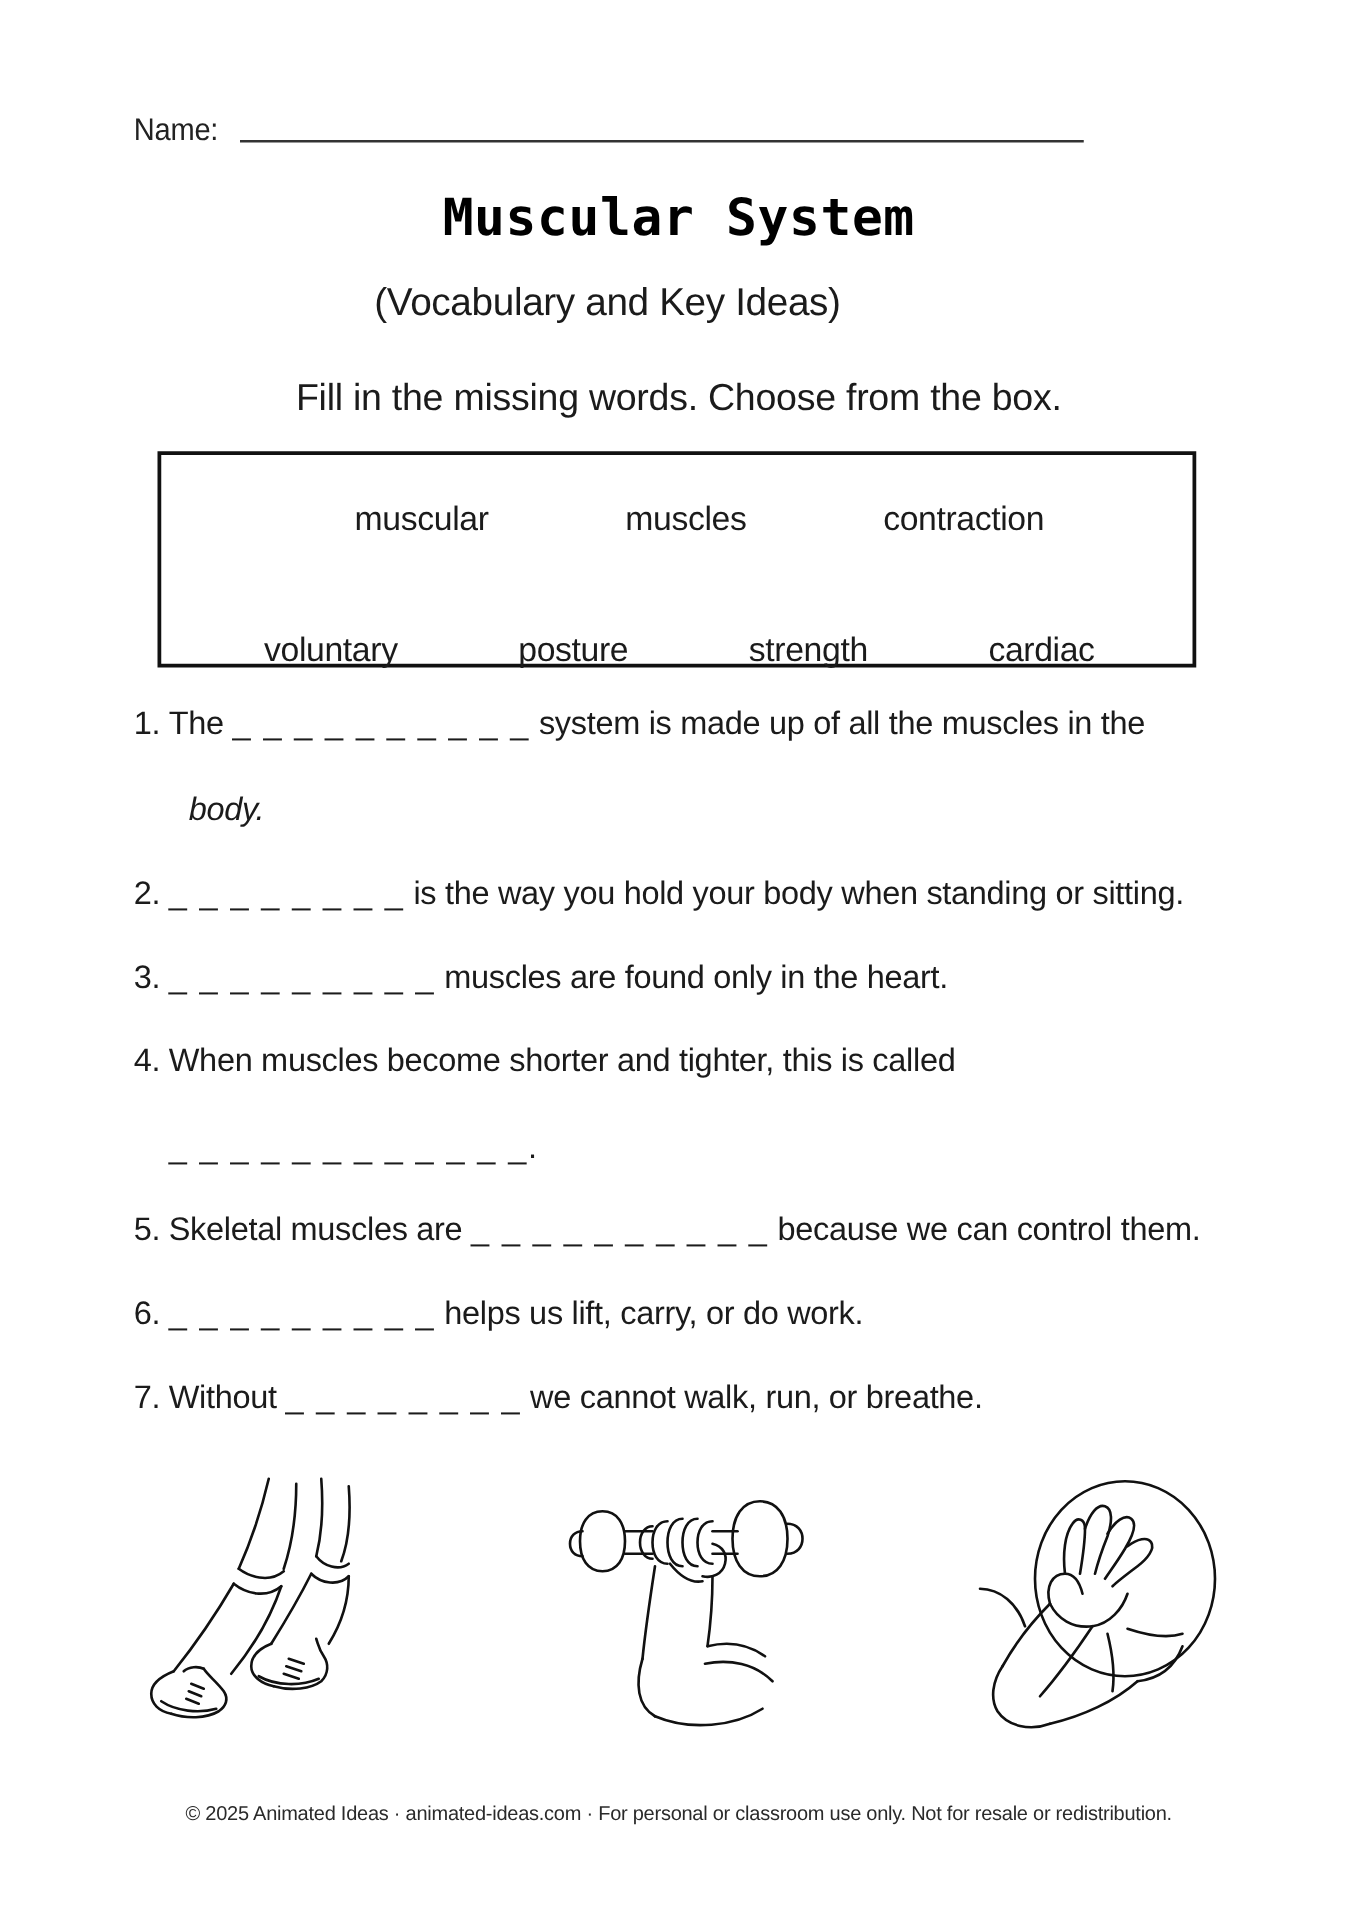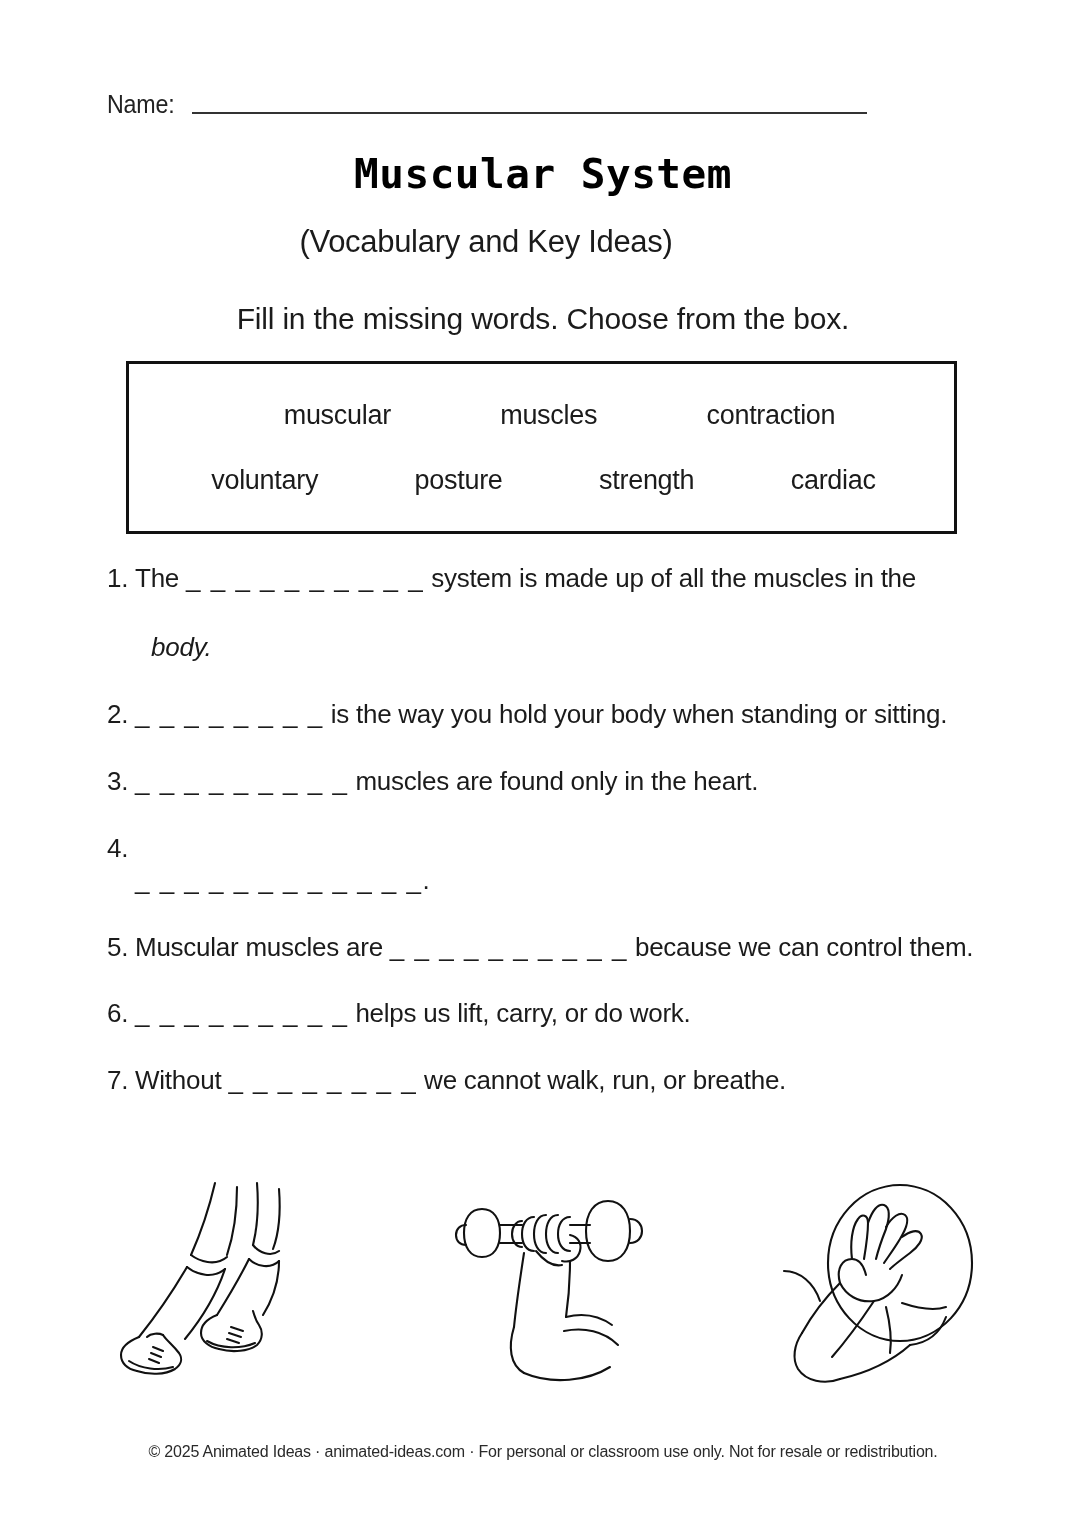--- a/index.html
+++ b/index.html
@@ -100,20 +100,21 @@
     justify-content: center;
     padding: 0 22px;
   }
   .wordbox-row {
     display: flex;
     justify-content: space-around;
     align-items: center;
     font-size: 27px;
     letter-spacing: -0.3px;
     color: #1b1b1b;
+    margin-top: 40px;
   }
   .wordbox-row.row-1 {
     padding: 0 42px 0 78px;
     margin-bottom: 34px;
   }
   .wordbox-row.row-2 {
     padding: 0 8px 0 12px;
   }
   .word { white-space: nowrap; }
 
@@ -223,26 +224,26 @@
       <span class="q-text"><span class="blank">_ _ _ _ _ _ _ _</span><span> is the way you hold your body when standing or sitting.</span></span>
     </div>
 
     <div class="q">
       <span class="q-num">3.</span>
       <span class="q-text"><span class="blank">_ _ _ _ _ _ _ _ _</span><span> muscles are found only in the heart.</span></span>
     </div>
 
     <div class="q">
       <span class="q-num">4.</span>
-      <span class="q-text"><span class="q-wrap2"><span class="blank">_ _ _ _ _ _ _ _ _ _ _ _</span><span>.</span></span></span>
+      <span class="q-text"><span>When muscles become shorter and tighter, this is called</span><span class="q-wrap2"><span class="blank">_ _ _ _ _ _ _ _ _ _ _ _</span><span>.</span></span></span>
     </div>
 
     <div class="q">
       <span class="q-num">5.</span>
-      <span class="q-text"><span>Muscular muscles are </span><span class="blank">_ _ _ _ _ _ _ _ _ _</span><span> because we can control them.</span></span>
+      <span class="q-text"><span>Skeletal muscles are </span><span class="blank">_ _ _ _ _ _ _ _ _ _</span><span> because we can control them.</span></span>
     </div>
 
     <div class="q">
       <span class="q-num">6.</span>
       <span class="q-text"><span class="blank">_ _ _ _ _ _ _ _ _</span><span> helps us lift, carry, or do work.</span></span>
     </div>
 
     <div class="q">
       <span class="q-num">7.</span>
       <span class="q-text"><span>Without </span><span class="blank">_ _ _ _ _ _ _ _</span><span> we cannot walk, run, or breathe.</span></span>

